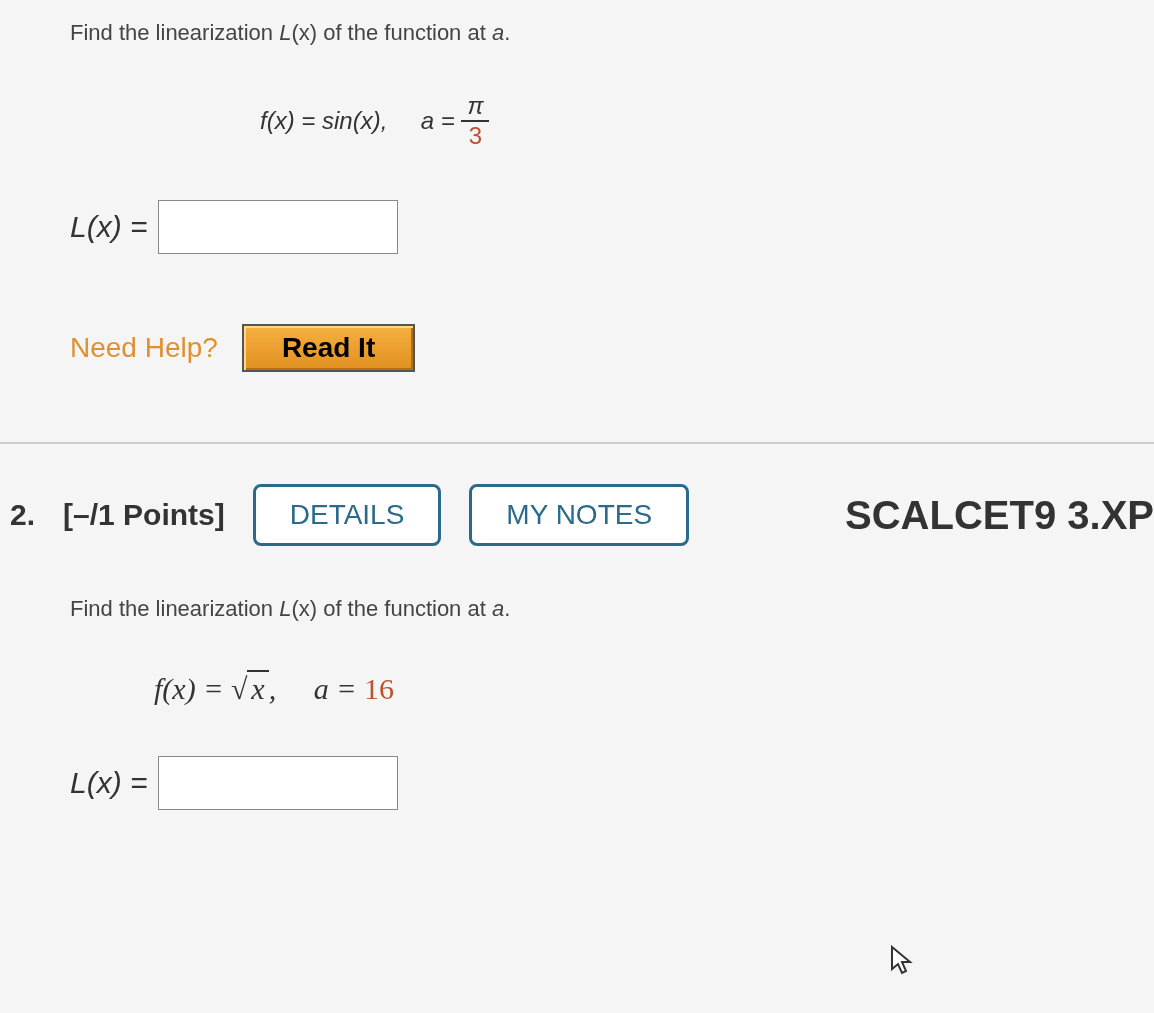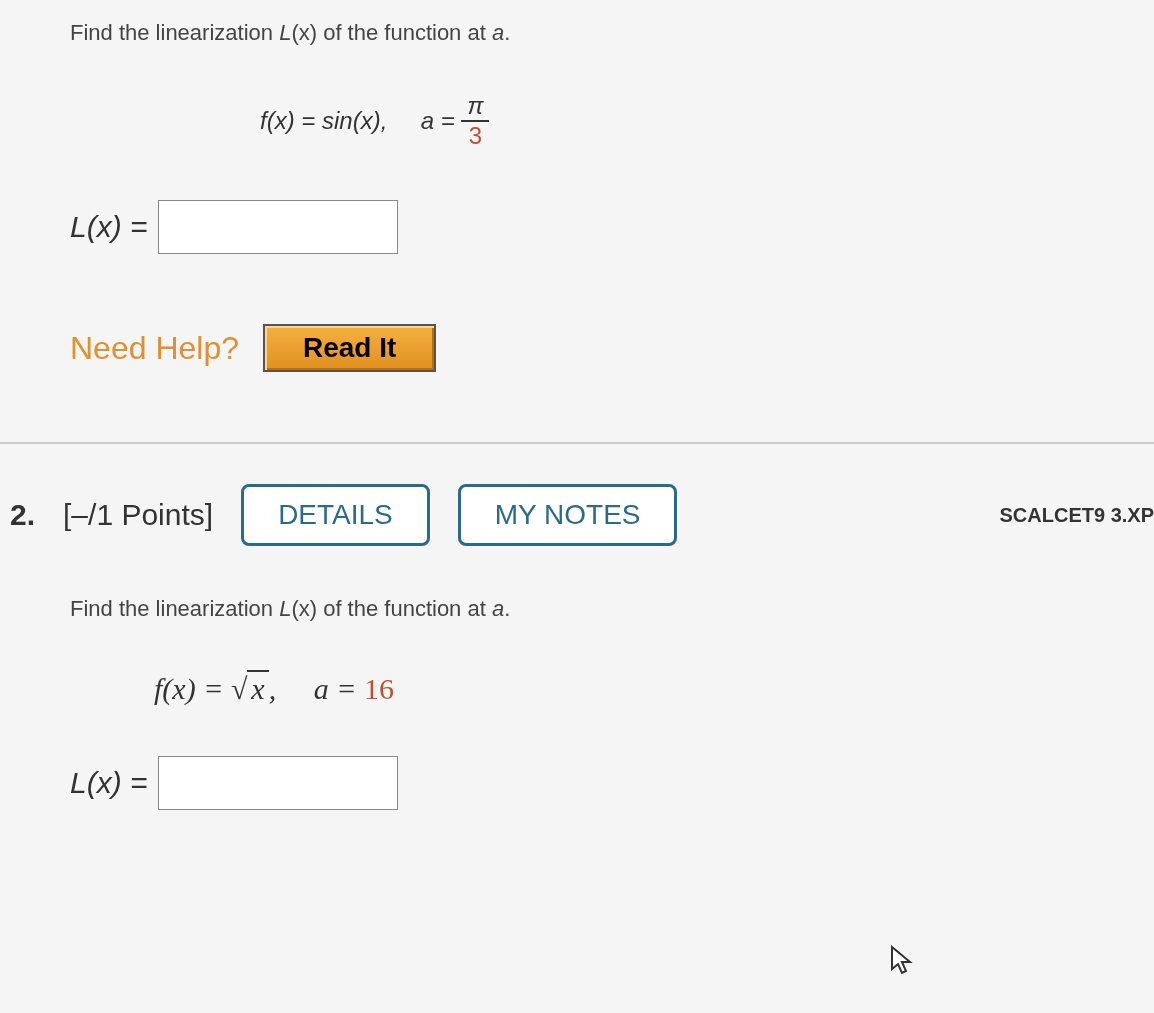--- a/index.html
+++ b/index.html
@@ -74,21 +74,21 @@
       padding: 0 8px;
       font-family: inherit;
     }
     .need-help-row {
       display: flex;
       align-items: center;
       gap: 24px;
       margin-bottom: 70px;
     }
     .need-help {
-      font-size: 32px;
+      font-size: 28px;
       color: #e09030;
       font-weight: normal;
     }
     .read-it {
       background: linear-gradient(#f5b040, #e09020);
       border: 2px solid #555;
       box-shadow: inset 2px 2px 0 #ffd68a, inset -2px -2px 0 #b56f10;
       padding: 6px 38px;
       font-size: 28px;
       font-weight: bold;
@@ -123,35 +123,35 @@
       margin-left: -60px;
       margin-bottom: 50px;
     }
     .q-number {
       font-size: 30px;
       font-weight: bold;
       color: #333;
     }
     .points {
       font-size: 30px;
-      font-weight: normal;
+      font-weight: bold;
       color: #333;
     }
     .pill-btn {
       border: 3px solid #2a6a8a;
       background: #fff;
       color: #2a6a8a;
       font-size: 28px;
       padding: 12px 34px;
       border-radius: 8px;
       cursor: pointer;
       font-family: Liberation Sans, sans-serif;
     }
     .source {
-      font-size: 20px;
+      font-size: 40px;
       font-weight: bold;
       color: #333;
       margin-left: auto;
     }
     .eq2 {
       font-size: 30px;
       margin-left: 84px;
       margin-bottom: 50px;
       font-style: italic;
       color: #333;

